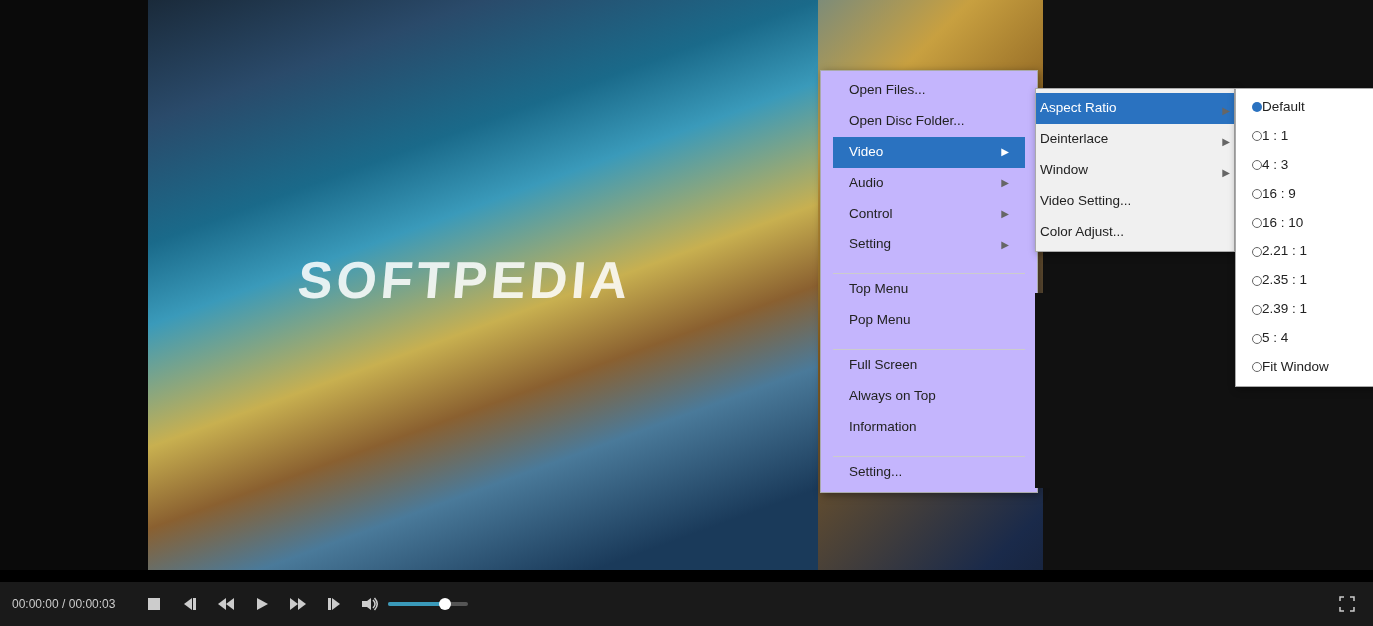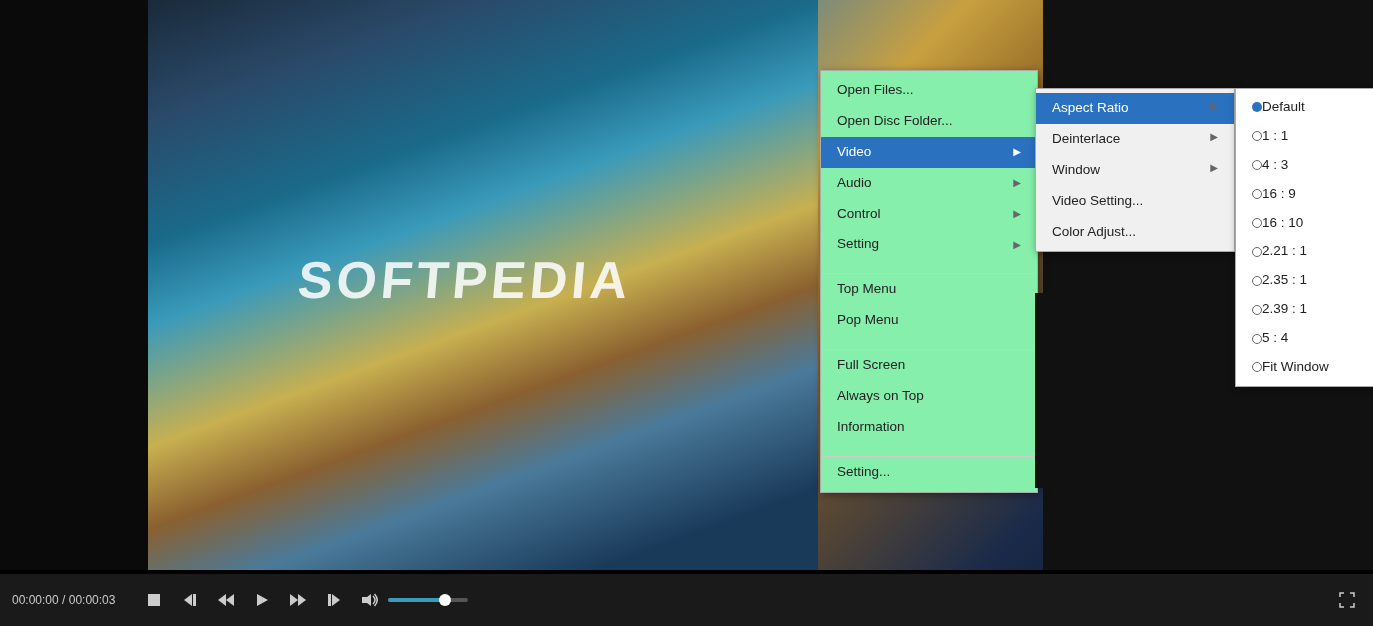--- a/index.html
+++ b/index.html
@@ -58,21 +58,21 @@
       width: 330px;
       height: 570px;
       background: #111;
     }
 
     
     .control-bar {
       position: absolute;
       bottom: 0; left: 0;
       width: 100%;
-      height: 52px;
+      height: 44px;
       background: #1a1a1a;
       display: flex;
       align-items: center;
       padding: 0 12px;
       gap: 8px;
     }
 
     .time-display {
       color: #ccc;
       font-size: 12px;
@@ -128,25 +128,25 @@
     .fullscreen-btn {
       margin-left: auto;
     }
 
     
     .context-menu {
       position: absolute;
       top: 70px;
       left: 820px;
       width: 218px;
-      background: #86efac;
+      background: #c4b5fd;
       border: 1px solid #aaa;
       box-shadow: 2px 2px 8px rgba(0,0,0,0.4);
       z-index: 100;
-      padding: 4px 0;
+      padding: 4px 12px;
     }
 
     .menu-item {
       display: flex;
       align-items: center;
       justify-content: space-between;
       padding: 6px 16px;
       color: #222;
       cursor: pointer;
       font-size: 13.5px;
@@ -182,23 +182,23 @@
       width: 200px;
       background: #f0f0f0;
       border: 1px solid #aaa;
       box-shadow: 2px 2px 8px rgba(0,0,0,0.4);
       z-index: 101;
       padding: 4px 0;
     }
 
     .submenu-l2-item {
       display: flex;
-      align-items: flex-start;
+      align-items: flex-end;
       justify-content: space-between;
-      padding: 6px 16px;
+      padding: 6px 4px;
       color: #222;
       cursor: pointer;
       font-size: 13.5px;
       line-height: 1.4;
     }
 
     .submenu-l2-item.active {
       background: #2a72c0;
       color: #fff;
     }

